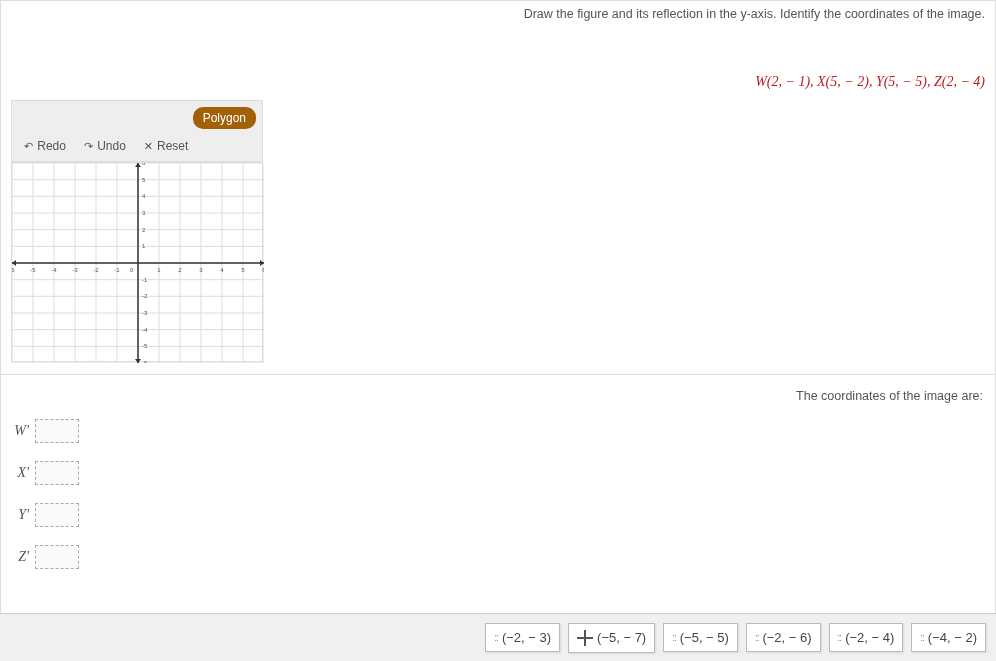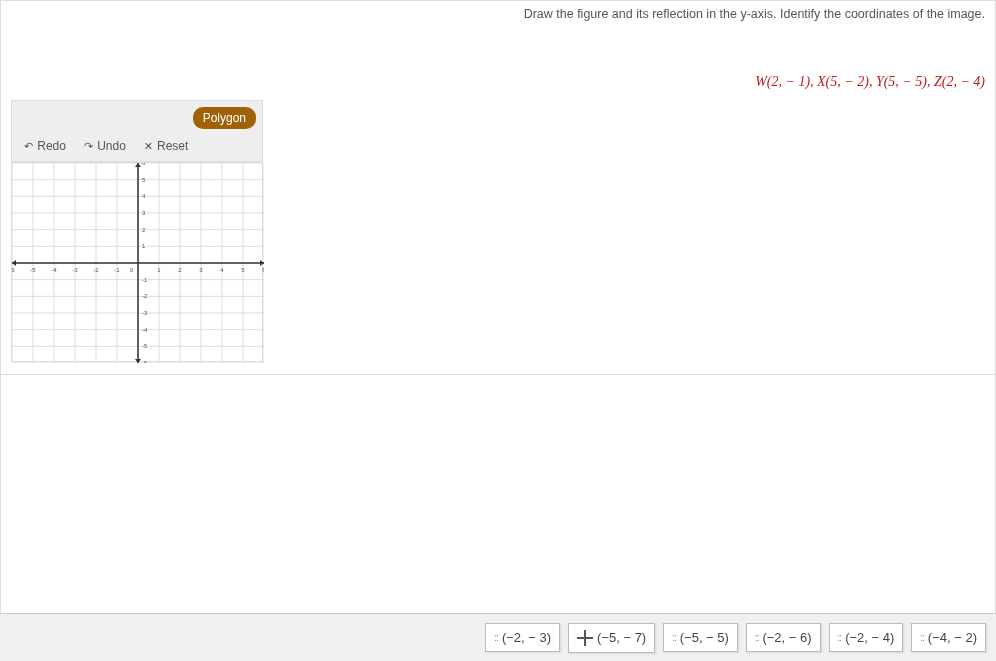--- a/index.html
+++ b/index.html
@@ -226,20 +226,41 @@
         <text x="130" y="52" font-size="6" fill="#555" text-anchor="start">3</text>
         <text x="130" y="35.333333333333314" font-size="6" fill="#555" text-anchor="start">4</text>
         <text x="130" y="18.666666666666686" font-size="6" fill="#555" text-anchor="start">5</text>
         <text x="130" y="2" font-size="6" fill="#555" text-anchor="start">6</text>
         <text x="121" y="109" font-size="6" fill="#555" text-anchor="end">0</text>
       </svg>
   </div>
 
   <div class="divider"></div>
 
+  <div class="answer-section">
+    <div class="answer-prompt">The coordinates of the image are:</div>
+    <div id="answer-rows">
+        <div class="answer-row">
+          <div class="answer-label">W'</div>
+          <div class="answer-box"></div>
+        </div>
+        <div class="answer-row">
+          <div class="answer-label">X'</div>
+          <div class="answer-box"></div>
+        </div>
+        <div class="answer-row">
+          <div class="answer-label">Y'</div>
+          <div class="answer-box"></div>
+        </div>
+        <div class="answer-row">
+          <div class="answer-label">Z'</div>
+          <div class="answer-box"></div>
+        </div>
+      </div>
+  </div>
 </div>
 
 <div class="bottom-bar" id="chip-bar">
     <div class="answer-chip">
       <span class="grip">::</span>
       <span>(−2, − 3)</span>
     </div>
     <div class="answer-chip">
       <span class="move-icon"></span>
       <span>(−5, − 7)</span>

